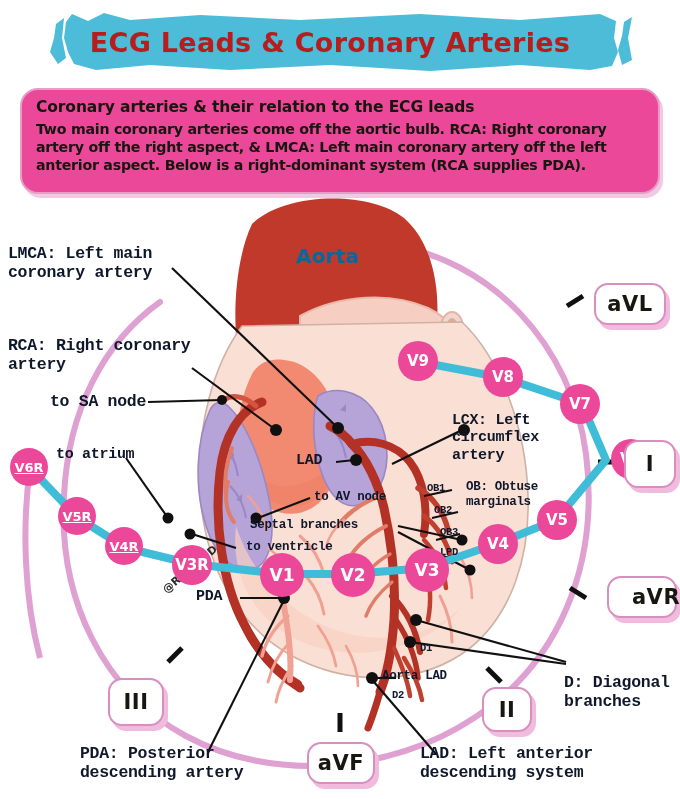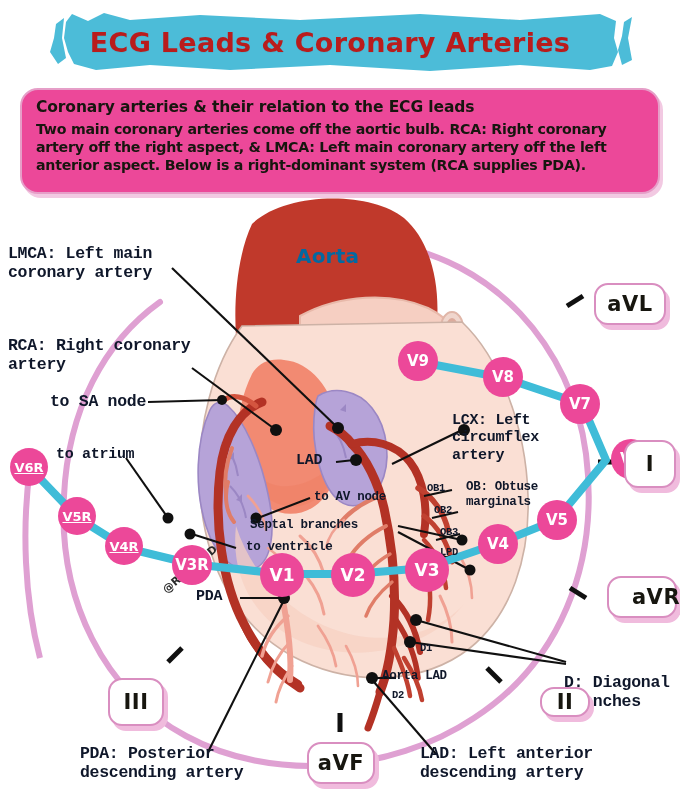--- a/index.html
+++ b/index.html
@@ -391,36 +391,36 @@
 
   <div class="anno sz-sm" style="left:382px; top:473px;">Aorta LAD</div>
 
   <div class="anno sz-lg" style="left:564px; top:441px;margin-top:36px;">D: Diagonal
 branches</div>
 
   <div class="anno sz-lg" style="left:80px;  top:548px;">PDA: Posterior
 descending artery</div>
 
   <div class="anno sz-lg" style="left:420px; top:548px;">LAD: Left anterior
-descending artery</div>
+descending system</div>
 
   <div id="leads-layer">
       <div class="vlead small" style="left: 10px; top: 252px;">V6R</div>
       <div class="vlead small" style="left: 58px; top: 301px;">V5R</div>
       <div class="vlead small" style="left: 105px; top: 331px;">V4R</div>
       <div class="vlead mid" style="left: 172px; top: 349px;">V3R</div>
       <div class="vlead big" style="left: 260px; top: 357px;">V1</div>
       <div class="vlead big" style="left: 331px; top: 357px;">V2</div>
       <div class="vlead big" style="left: 405px; top: 352px;">V3</div>
       <div class="vlead mid" style="left: 478px; top: 328px;">V4</div>
       <div class="vlead mid" style="left: 537px; top: 304px;">V5</div>
       <div class="vlead mid" style="left: 585px; top: 243px; margin-left: 26px;">V6</div>
       <div class="vlead mid" style="left: 560px; top: 188px;">V7</div>
       <div class="vlead mid" style="left: 483px; top: 161px;">V8</div>
       <div class="vlead mid" style="left: 398px; top: 145px;">V9</div>
       <div class="limb" style="left: 594px; top: 87px; width: 72px; height: 42px;">aVL</div>
       <div class="limb" style="left: 624px; top: 244px; width: 52px; height: 48px;">I</div>
       <div class="limb" style="left: 607px; top: 380px; width: 70px; height: 42px; padding-left: 28px;">aVR</div>
-      <div class="limb" style="left: 540px; top: 491px; width: 50px; height: 30px;">II</div>
+      <div class="limb" style="left: 482px; top: 491px; width: 50px; height: 45px;">II</div>
       <div class="limb" style="left: 307px; top: 546px; width: 68px; height: 42px;">aVF</div>
       <div class="limb" style="left: 108px; top: 482px; width: 56px; height: 48px;">III</div>
     </div>
 </div>
 
 </body></html>

